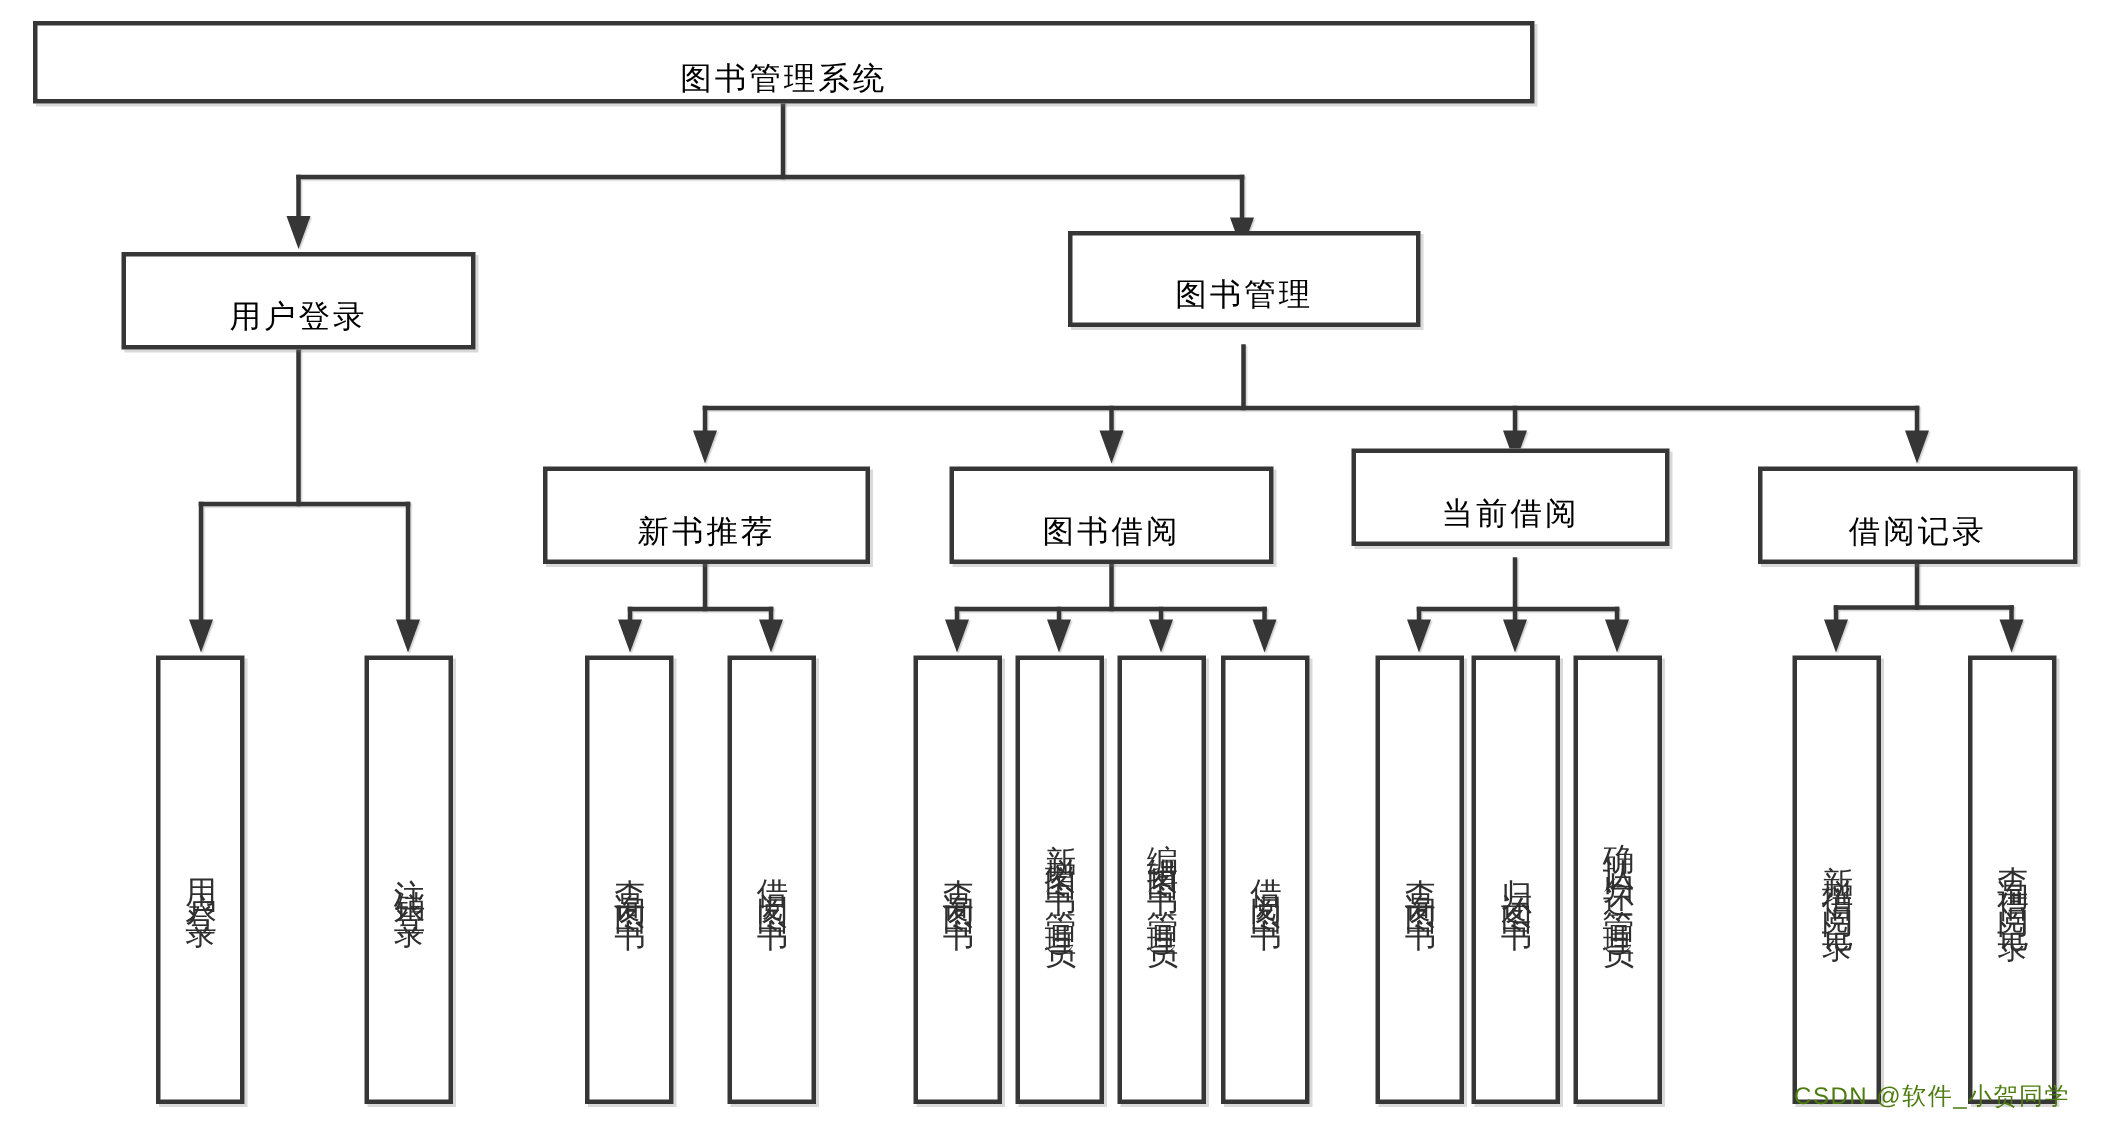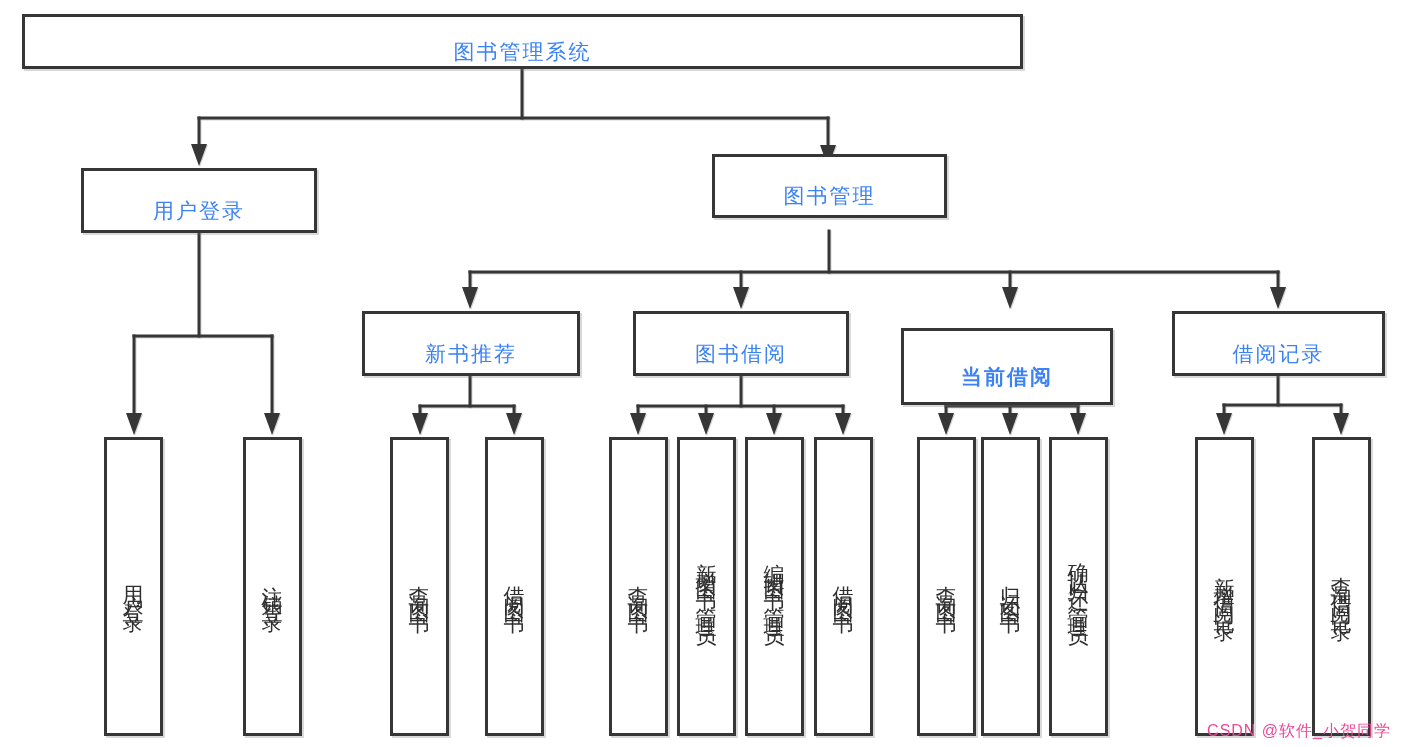--- a/index.html
+++ b/index.html
@@ -37,38 +37,38 @@
     display: flex;
     align-items: center;
     justify-content: center;
     box-shadow: 2px 2px 0 rgba(120,120,120,0.28);
     color: #2f2f2f;
   }
   .hbox span {
     font-size: 21px;
     letter-spacing: 2px;
     white-space: nowrap;
-    color: #3b82f6;
+    color: #000000;
     margin-top: 20px;
   }
   .vbox span {
     writing-mode: vertical-rl;
     text-orientation: mixed;
     font-size: 21px;
     letter-spacing: 9px;
     line-height: 1;
     color: #2f2f2f;
   }
   .watermark {
     position: absolute;
-    right: 14px;
+    right: 25px;
     bottom: 5px;
     font-size: 16px;
     letter-spacing: 1px;
-    color: #ec4899;
+    color: #4d7c0f;
     white-space: nowrap;
   }
 </style>
 </head>
 <body>
 
 <div id="stage">
 
   <svg id="connectors" viewBox="0 0 1405 747" xmlns="http://www.w3.org/2000/svg">
 
@@ -157,21 +157,21 @@
   <div class="hbox" style="left:712px; top:154px; width:235px; height:64px;">
     <span>图书管理</span>
   </div>
 
   <div class="hbox" style="left:362px; top:311px; width:218px; height:65px;">
     <span>新书推荐</span>
   </div>
   <div class="hbox" style="left:633px; top:311px; width:216px; height:65px;">
     <span>图书借阅</span>
   </div>
-  <div class="hbox" style="left:901px; top:328px; width:212px; height:77px;font-weight:bold;">
+  <div class="hbox" style="left:901px; top:299px; width:212px; height:65px;">
     <span>当前借阅</span>
   </div>
   <div class="hbox" style="left:1172px; top:311px; width:213px; height:65px;">
     <span>借阅记录</span>
   </div>
 
   <div class="vbox" style="left:104px; top:437px; width:59px; height:299px;">
     <span>用户登录</span>
   </div>
   <div class="vbox" style="left:243px; top:437px; width:59px; height:299px;">

